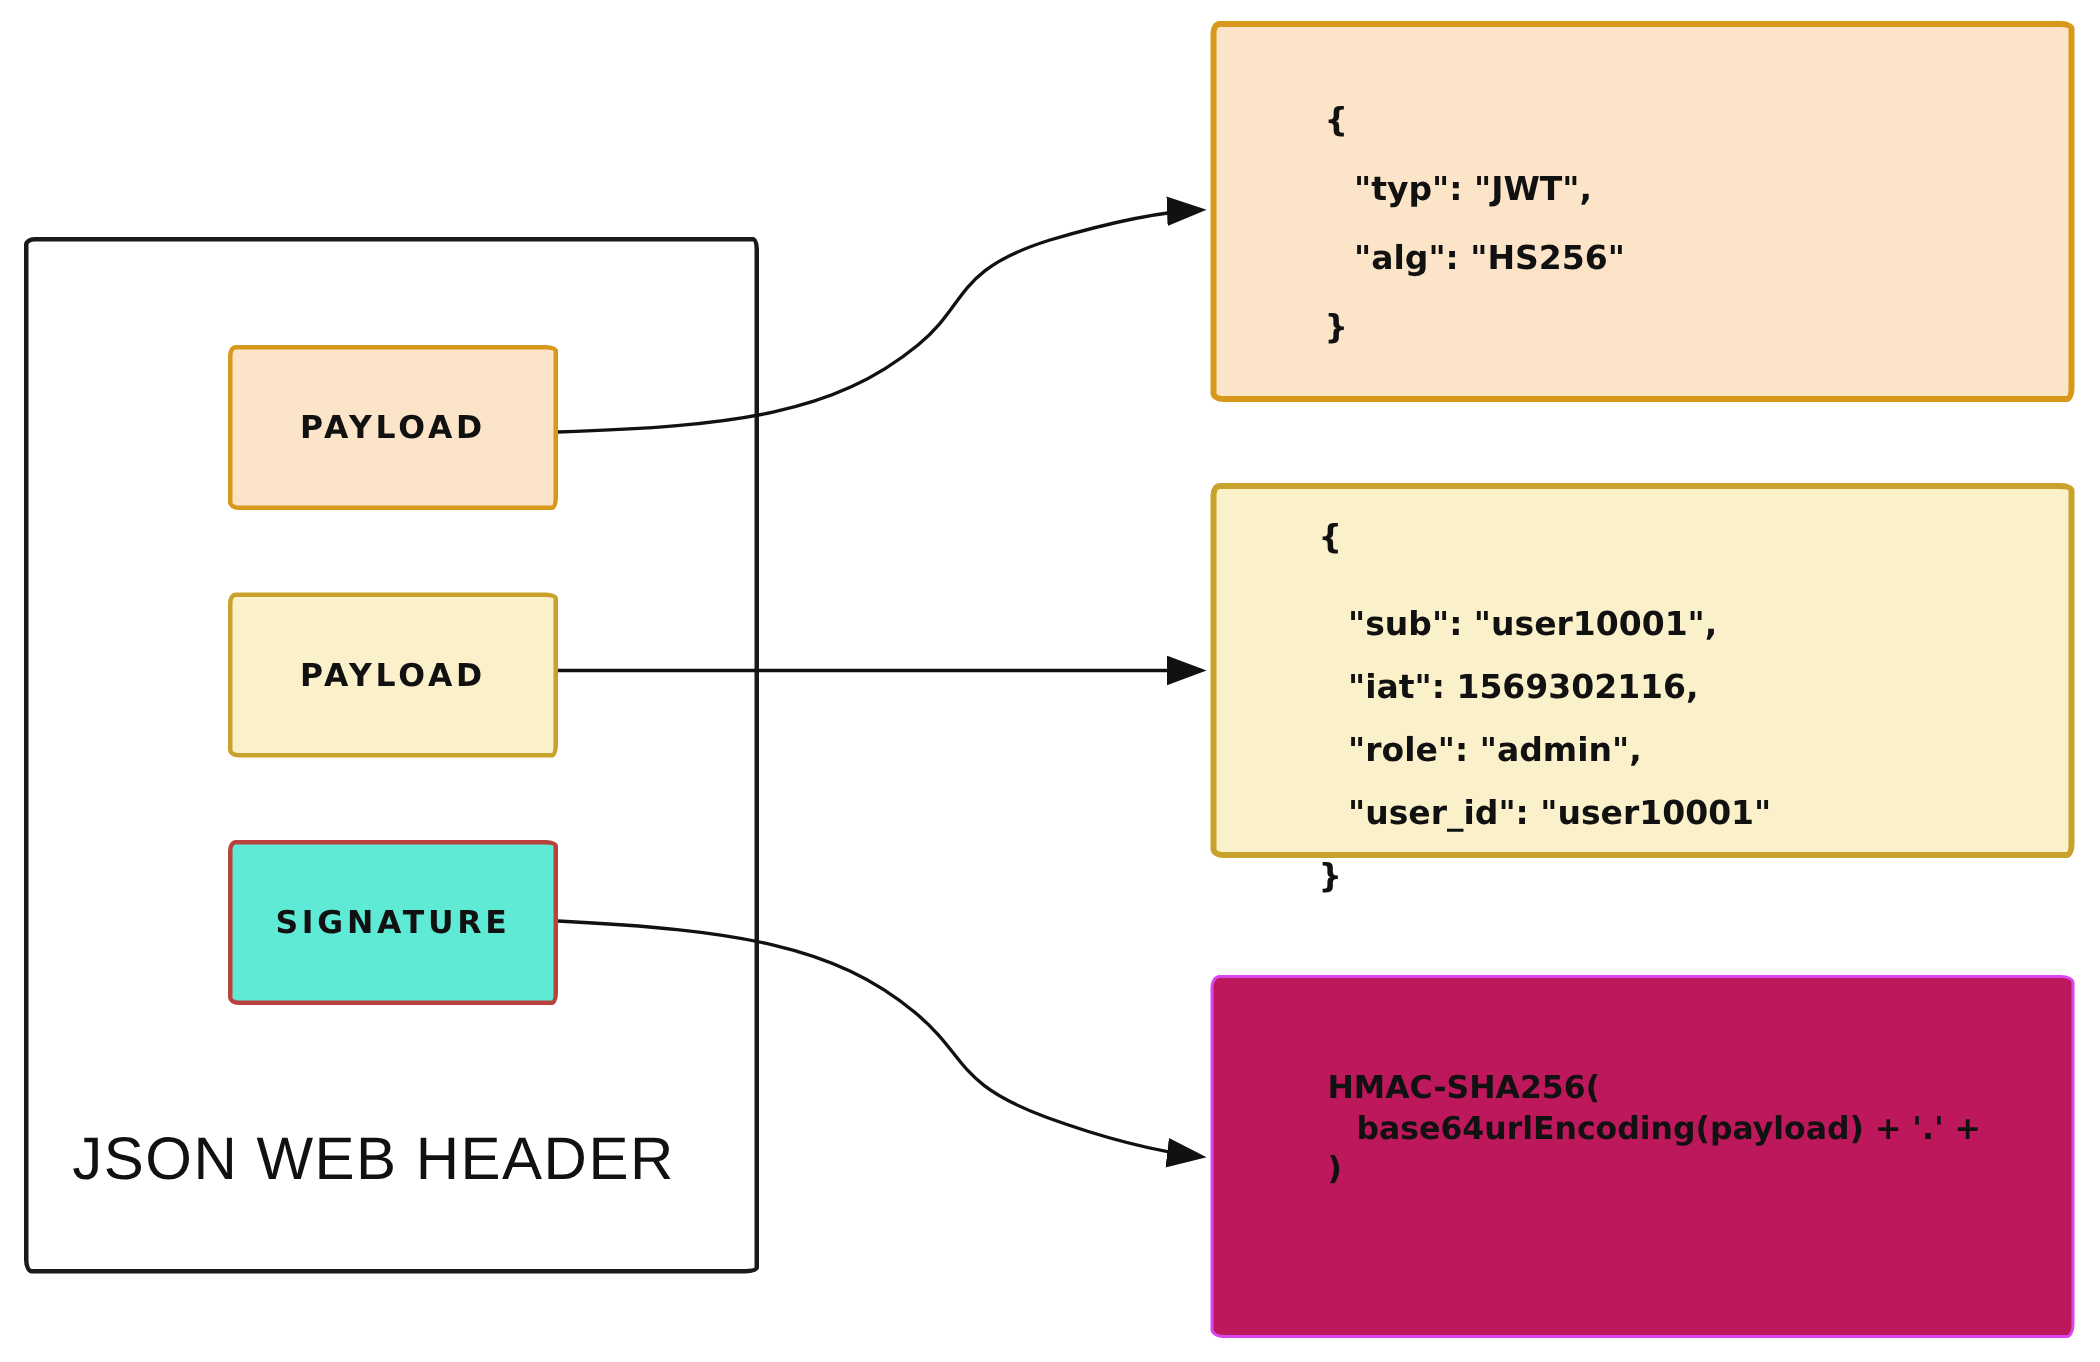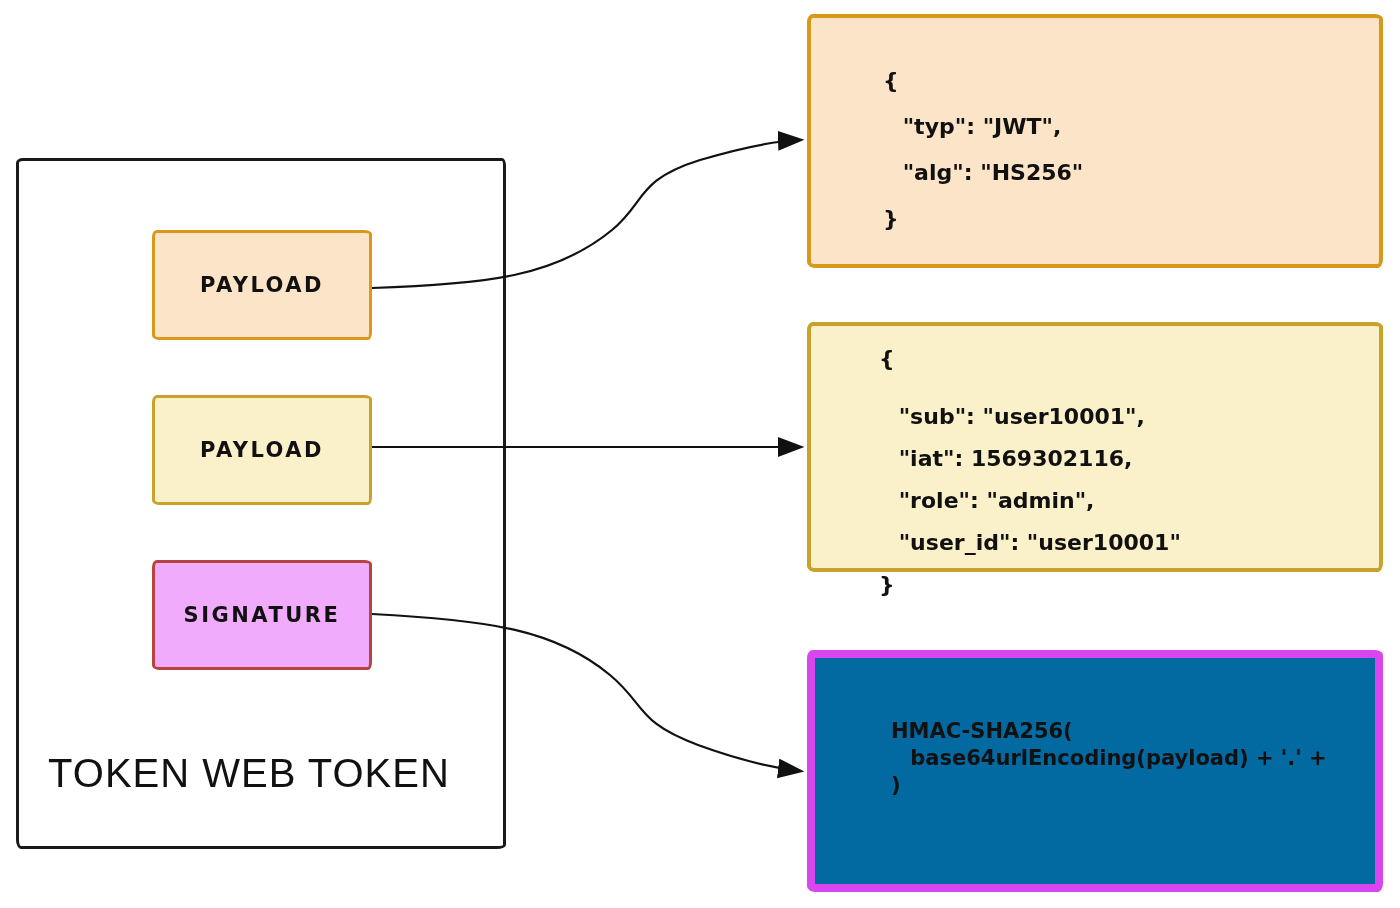--- a/index.html
+++ b/index.html
@@ -20,21 +20,21 @@
     position:absolute;left:133px;width:214px;height:104px;
     display:flex;align-items:center;justify-content:center;
     border-radius:5px 8px 4px 7px / 7px 4px 8px 5px;
   }
   .block-label{
     font-size:21px;font-weight:bold;color:#111;
     letter-spacing:2.5px;
   }
   .block-header{top:69px;border:3.5px solid #D8991B;background:#FBE4C7;}
   .block-payload{top:234px;border:3.5px solid #C9A22B;background:#FAF0CA;}
-  .block-signature{top:399px;border:3.5px solid #B8433E;background:#f0abfc;}
+  .block-signature{top:399px;border:3.5px solid #B8433E;background:#5eead4;}
   .jwt-title{
     position:absolute;left:0;top:590px;width:460px;
     text-align:center;
     font-family:"Liberation Sans", sans-serif;
     font-size:40px;color:#111;letter-spacing:1px;
   }
   
   .detail{
     position:absolute;left:807px;width:576px;
     border-radius:6px 9px 5px 8px / 8px 5px 9px 6px;
@@ -45,21 +45,21 @@
     border:4px solid #D8991B;background:#FBE4C7;
     padding:40px 0 0 72px;
   }
   .detail-payload{
     top:322px;height:250px;
     border:4px solid #C9A22B;background:#FAF0CA;
     padding:12px 0 0 68px;
   }
   .detail-signature{
     top:650px;height:242px;
-    border:8px solid #d946ef;background:#0369a1;
+    border:2px solid #d946ef;background:#be185d;
     padding:60px 0 16px 76px;
   }
   .code-line{
     color:#111;font-weight:bold;white-space:pre;
   }
   .detail-header .code-line{font-size:22px;line-height:46px;}
   .detail-payload .code-line{font-size:22px;line-height:42px;}
   .detail-payload .code-line.first{margin-bottom:16px;}
   .detail-signature .code-line{font-size:21px;line-height:27px;}
   .indent{padding-left:12px;}
@@ -74,21 +74,21 @@
   <div class="jwt-container">
     <div class="block block-header">
       <span class="block-label">PAYLOAD</span>
     </div>
     <div class="block block-payload">
       <span class="block-label">PAYLOAD</span>
     </div>
     <div class="block block-signature">
       <span class="block-label">SIGNATURE</span>
     </div>
-    <div class="jwt-title">TOKEN WEB TOKEN</div>
+    <div class="jwt-title">JSON WEB HEADER</div>
   </div>
 
   <div class="detail detail-header">
     <div class="code-line">{</div>
     <div class="code-line indent"> "typ": "JWT",</div>
     <div class="code-line indent"> "alg": "HS256"</div>
     <div class="code-line">}</div>
   </div>
 
   <div class="detail detail-payload">

